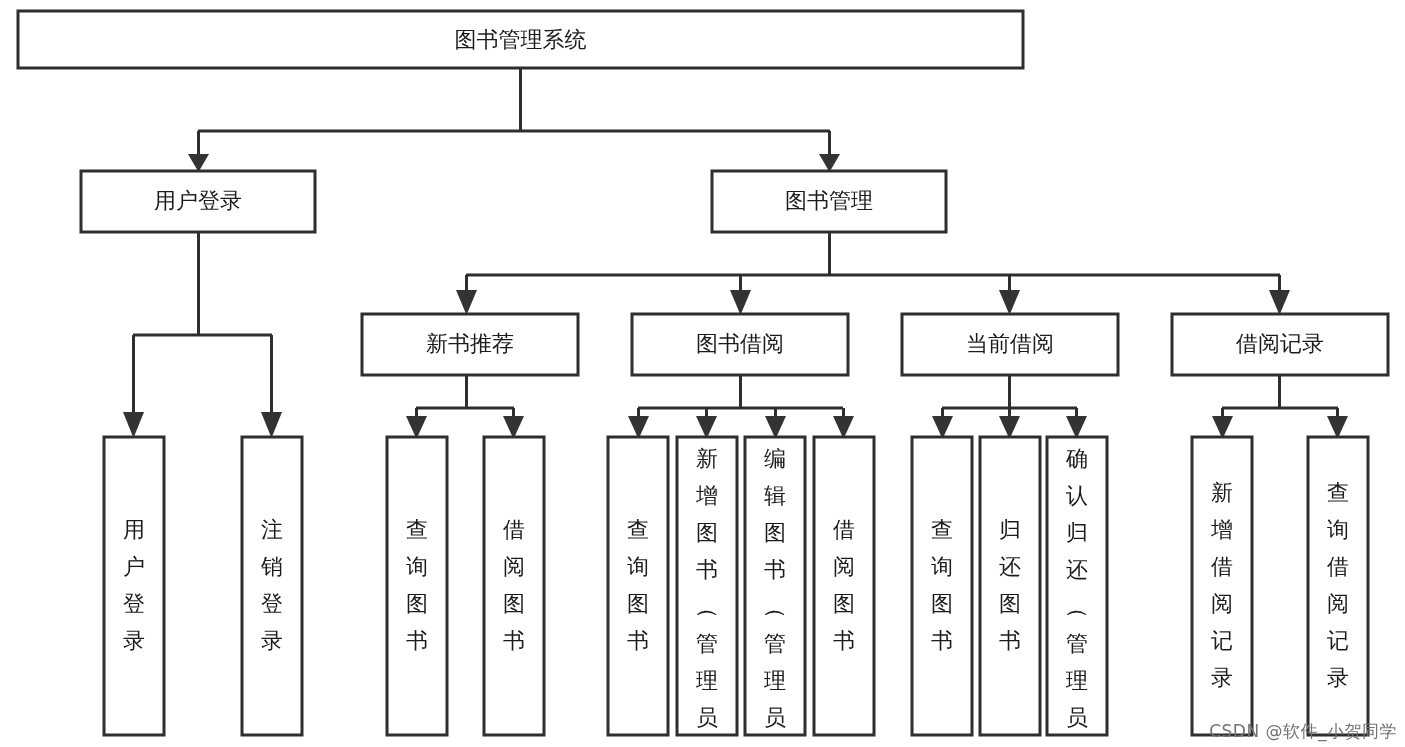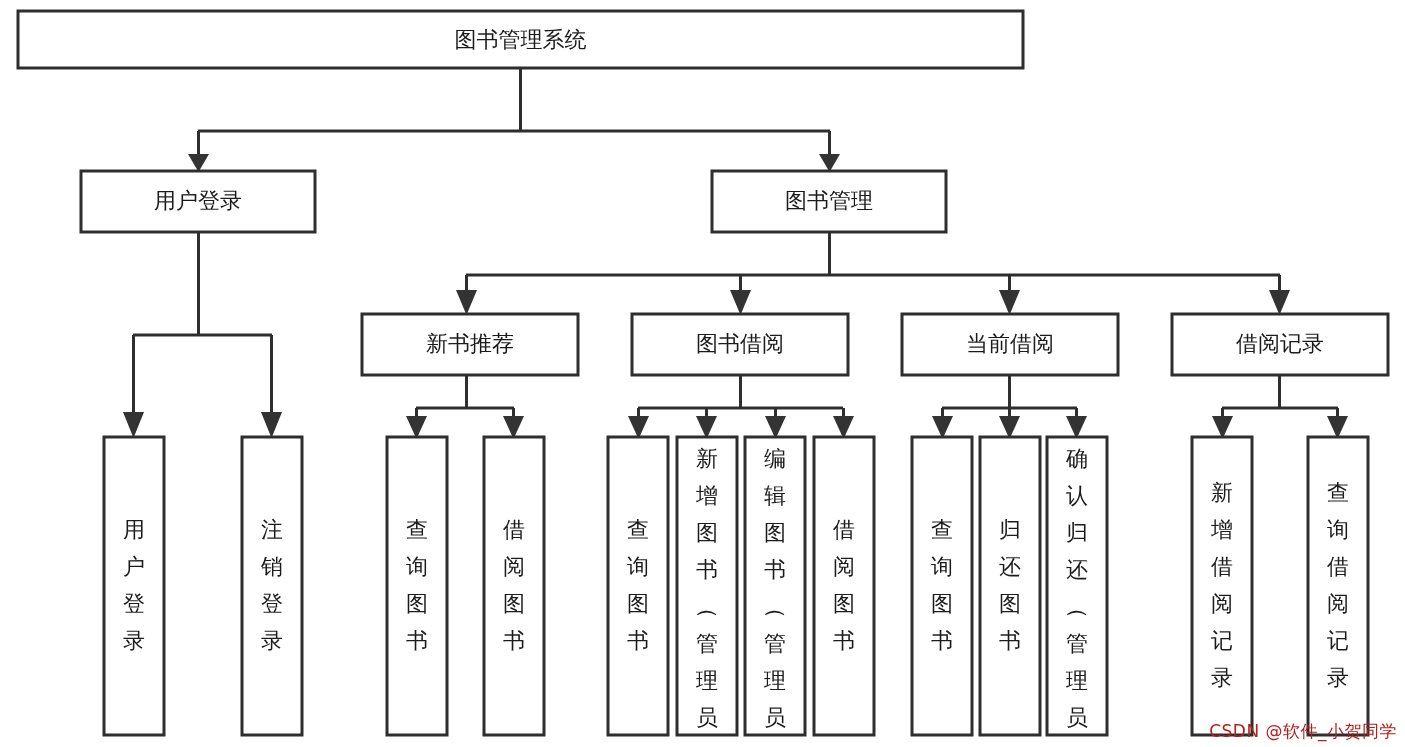--- a/index.html
+++ b/index.html
@@ -55,21 +55,21 @@
     font-size: 22px;
     fill: #1b1b1b;
     text-anchor: middle;
   }
   .watermark {
     position: absolute;
     right: 8px;
     bottom: 4px;
     font-family: "DejaVu Sans", "Liberation Sans", sans-serif;
     font-size: 17px;
-    color: #b91c1c;
+    color: #737373;
     letter-spacing: 0.5px;
     white-space: nowrap;
     user-select: none;
     margin-top: 28px;
   }
 </style>
 </head>
 <body>
 
 <div id="diagram-root">

